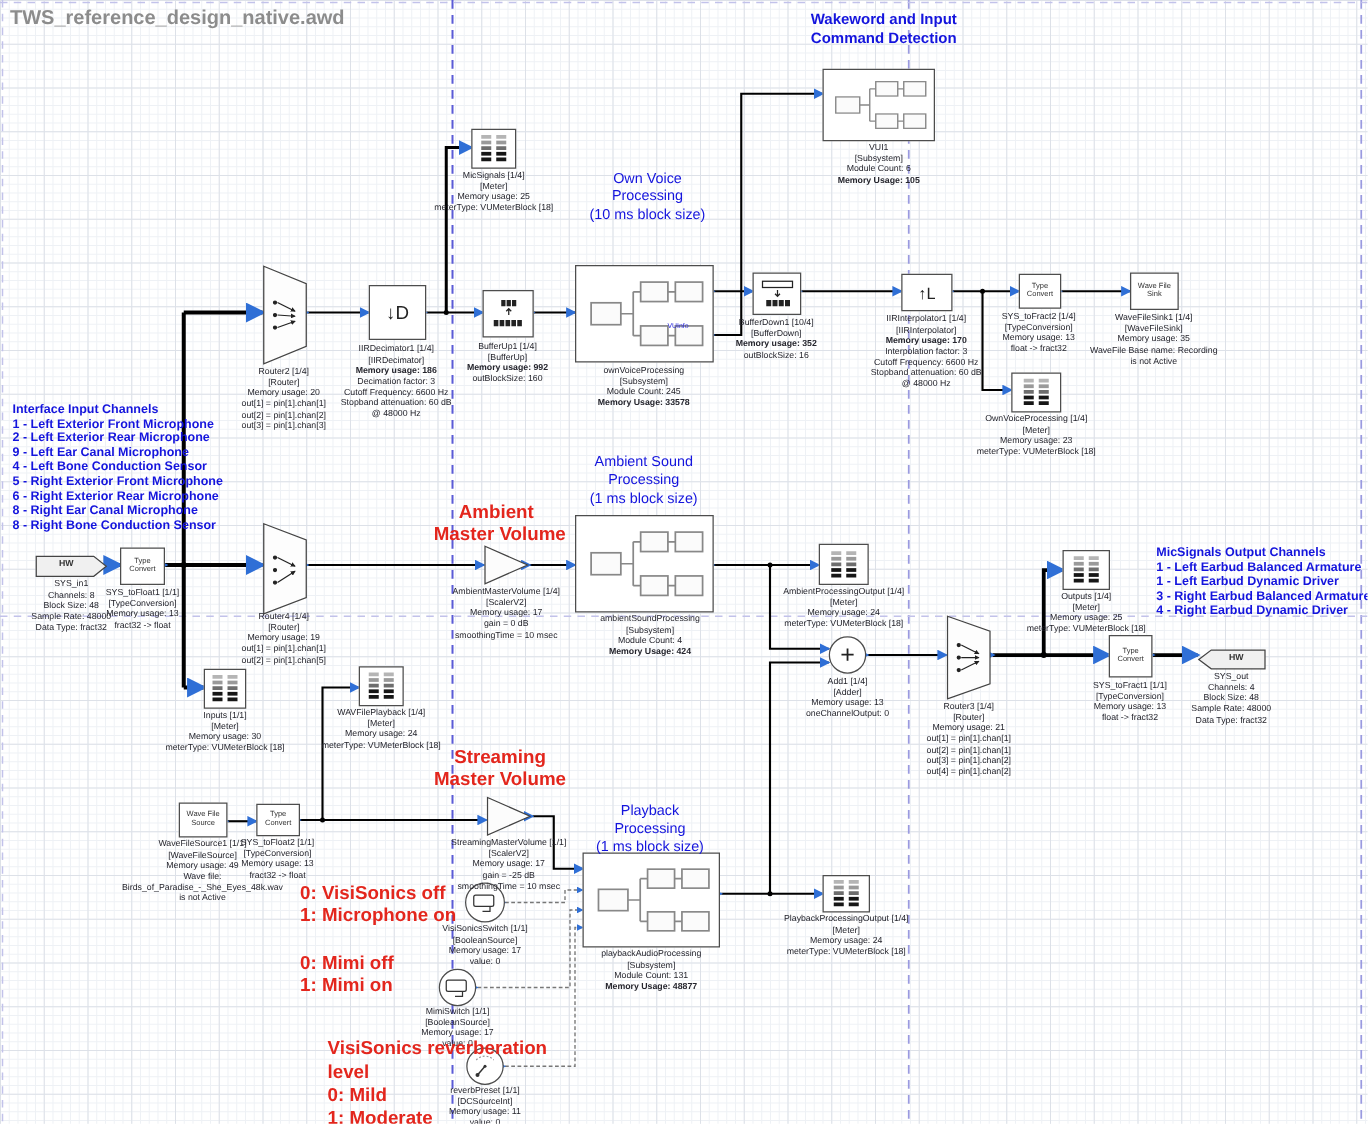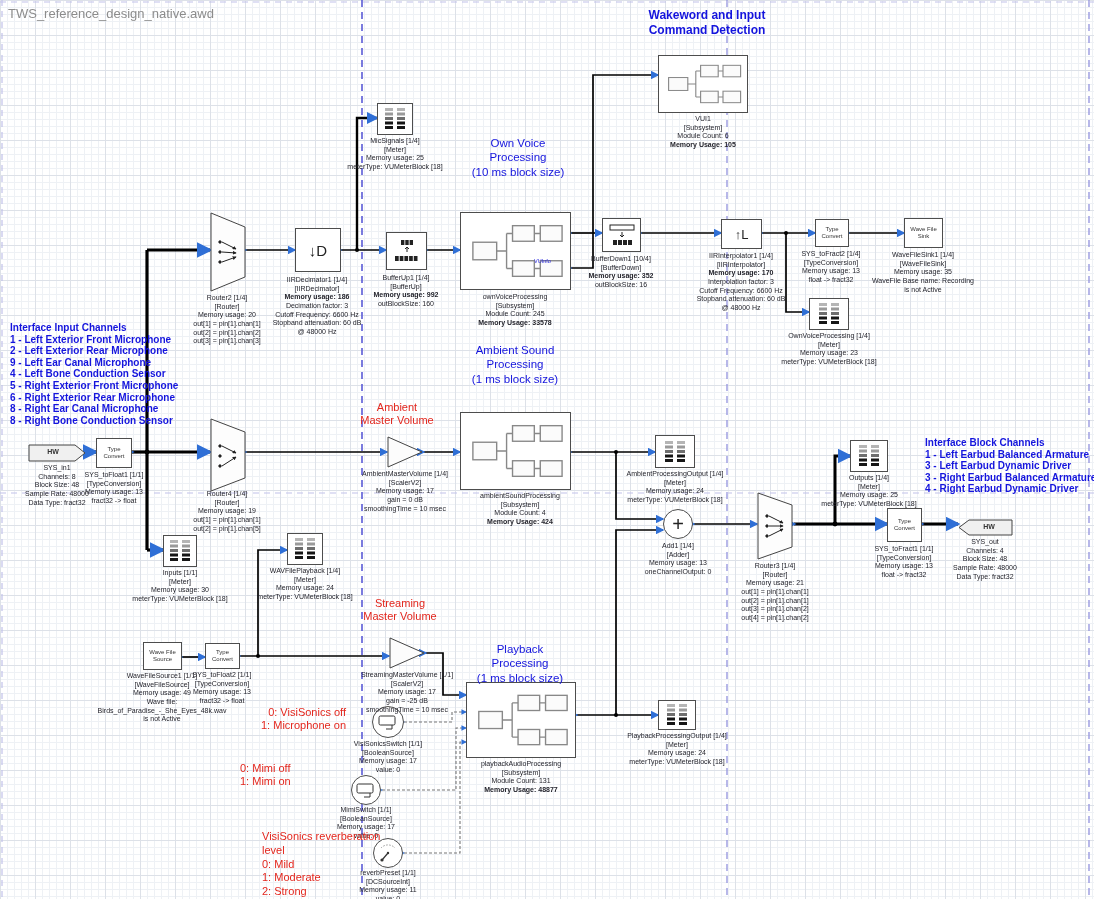--- a/index.html
+++ b/index.html
@@ -19,24 +19,24 @@
          display:flex;align-items:center;justify-content:center;flex-direction:column}
   .shape{position:absolute;z-index:3}
   .circle{border-radius:50%}
   .blabel{position:absolute;z-index:4;font-size:7px;line-height:1.24;color:#24242c;text-align:center;pointer-events:none}
   .blabel div{white-space:nowrap}
   .inner{font-size:6px;line-height:1.15;color:#333;text-align:center}
   .glyph{font-size:15px;color:#222;font-weight:500;line-height:1}
   .ann{position:absolute;z-index:4}
   .ann div{white-space:nowrap}
   .ann-blue{color:#1414dd}
-  .ann-red{color:#e3261d;font-weight:normal;font-size:11px;line-height:1.2}
+  .ann-red{color:#e3261d;font-weight:bold;font-size:15px;line-height:1.2}
   .hdr3{font-size:11.5px;line-height:1.25;text-align:center}
   .list{font-size:10px;font-weight:bold;line-height:1.16}
-  #title{position:absolute;left:8px;top:6px;z-index:5;font-size:13px;font-weight:normal;color:#8c8c8c}
+  #title{position:absolute;left:8px;top:6px;z-index:5;font-size:16px;font-weight:bold;color:#8c8c8c}
   .vuinfo{position:absolute;z-index:4;font-size:5.5px;color:#2222dd}
 </style>
 </head>
 <body>
 
 <div id="canvas">
 
   <div id="title">TWS_reference_design_native.awd</div>
 
   <svg id="wires" width="1094" height="899">
@@ -694,27 +694,27 @@
       <div>1 - Left Exterior Front Microphone</div>
       <div>2 - Left Exterior Rear Microphone</div>
       <div>9 - Left Ear Canal Microphone</div>
       <div>4 - Left Bone Conduction Sensor</div>
       <div>5 - Right Exterior Front Microphone</div>
       <div>6 - Right Exterior Rear Microphone</div>
       <div>8 - Right Ear Canal Microphone</div>
       <div>8 - Right Bone Conduction Sensor</div>
     </div>
   <div class="ann ann-blue list" style="left:925px;top:437px;width:170px">
-      <div>Interface Block Channels</div>
+      <div>MicSignals Output Channels</div>
       <div>1 - Left Earbud Balanced Armature</div>
-      <div>3 - Left Earbud Dynamic Driver</div>
+      <div>1 - Left Earbud Dynamic Driver</div>
       <div>3 - Right Earbud Balanced Armature</div>
       <div>4 - Right Earbud Dynamic Driver</div>
     </div>
-  <div class="ann ann-blue hdr3" style="left:445px;top:343px;width:140px">
+  <div class="ann ann-blue hdr3" style="left:445px;top:363px;width:140px">
       <div>Ambient Sound</div>
       <div>Processing</div>
       <div>(1 ms block size)</div>
     </div>
   <div class="ann ann-red" style="left:347px;top:401px;width:100px;text-align:center">
       <div>Ambient</div>
       <div>Master Volume</div>
     </div>
   <div class="ann ann-red" style="left:340px;top:597px;width:120px;text-align:center">
       <div>Streaming</div>

